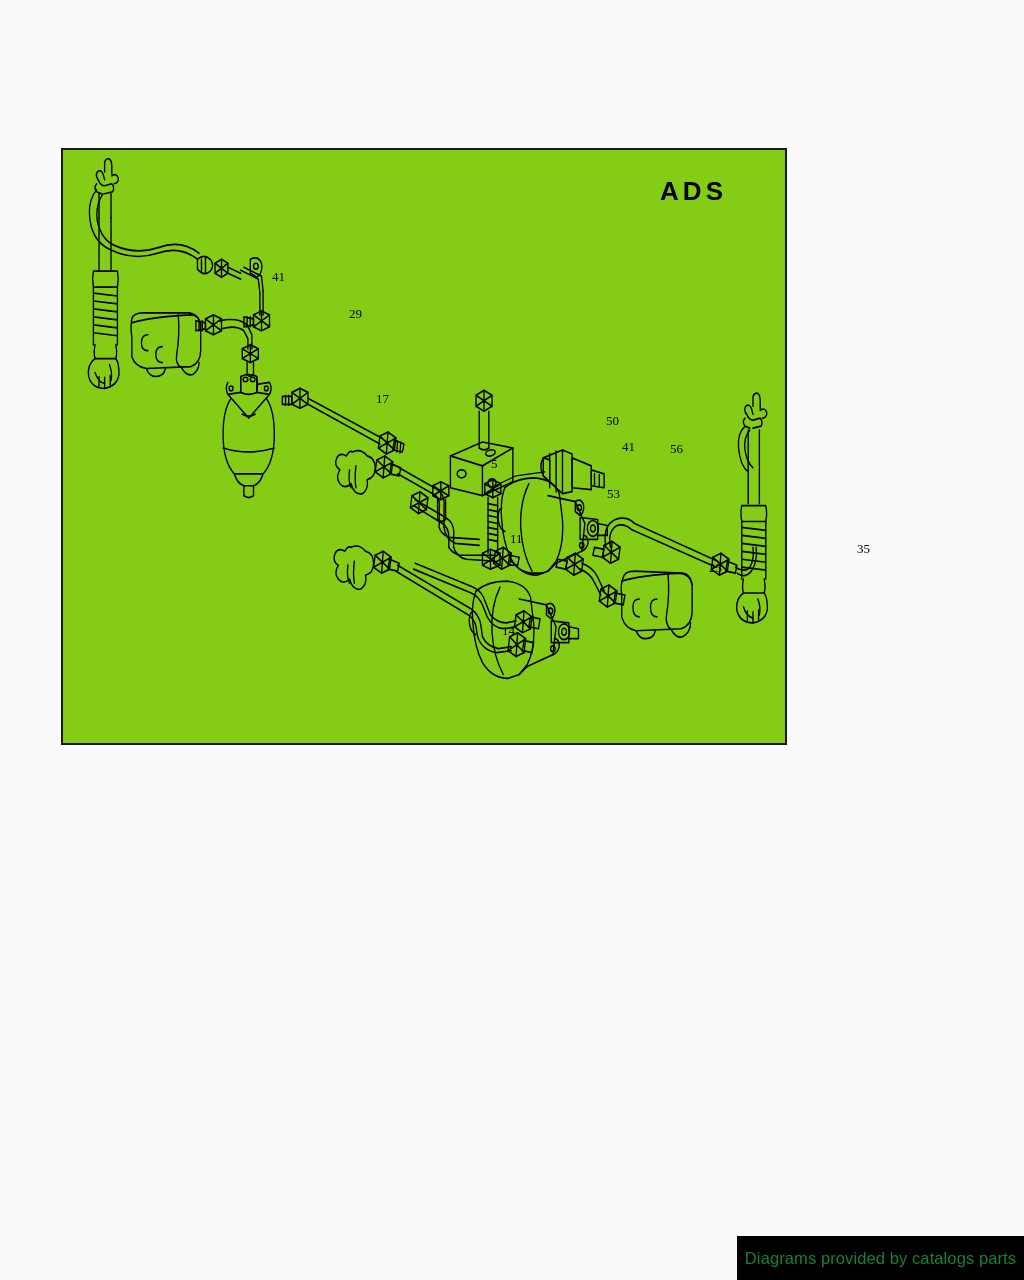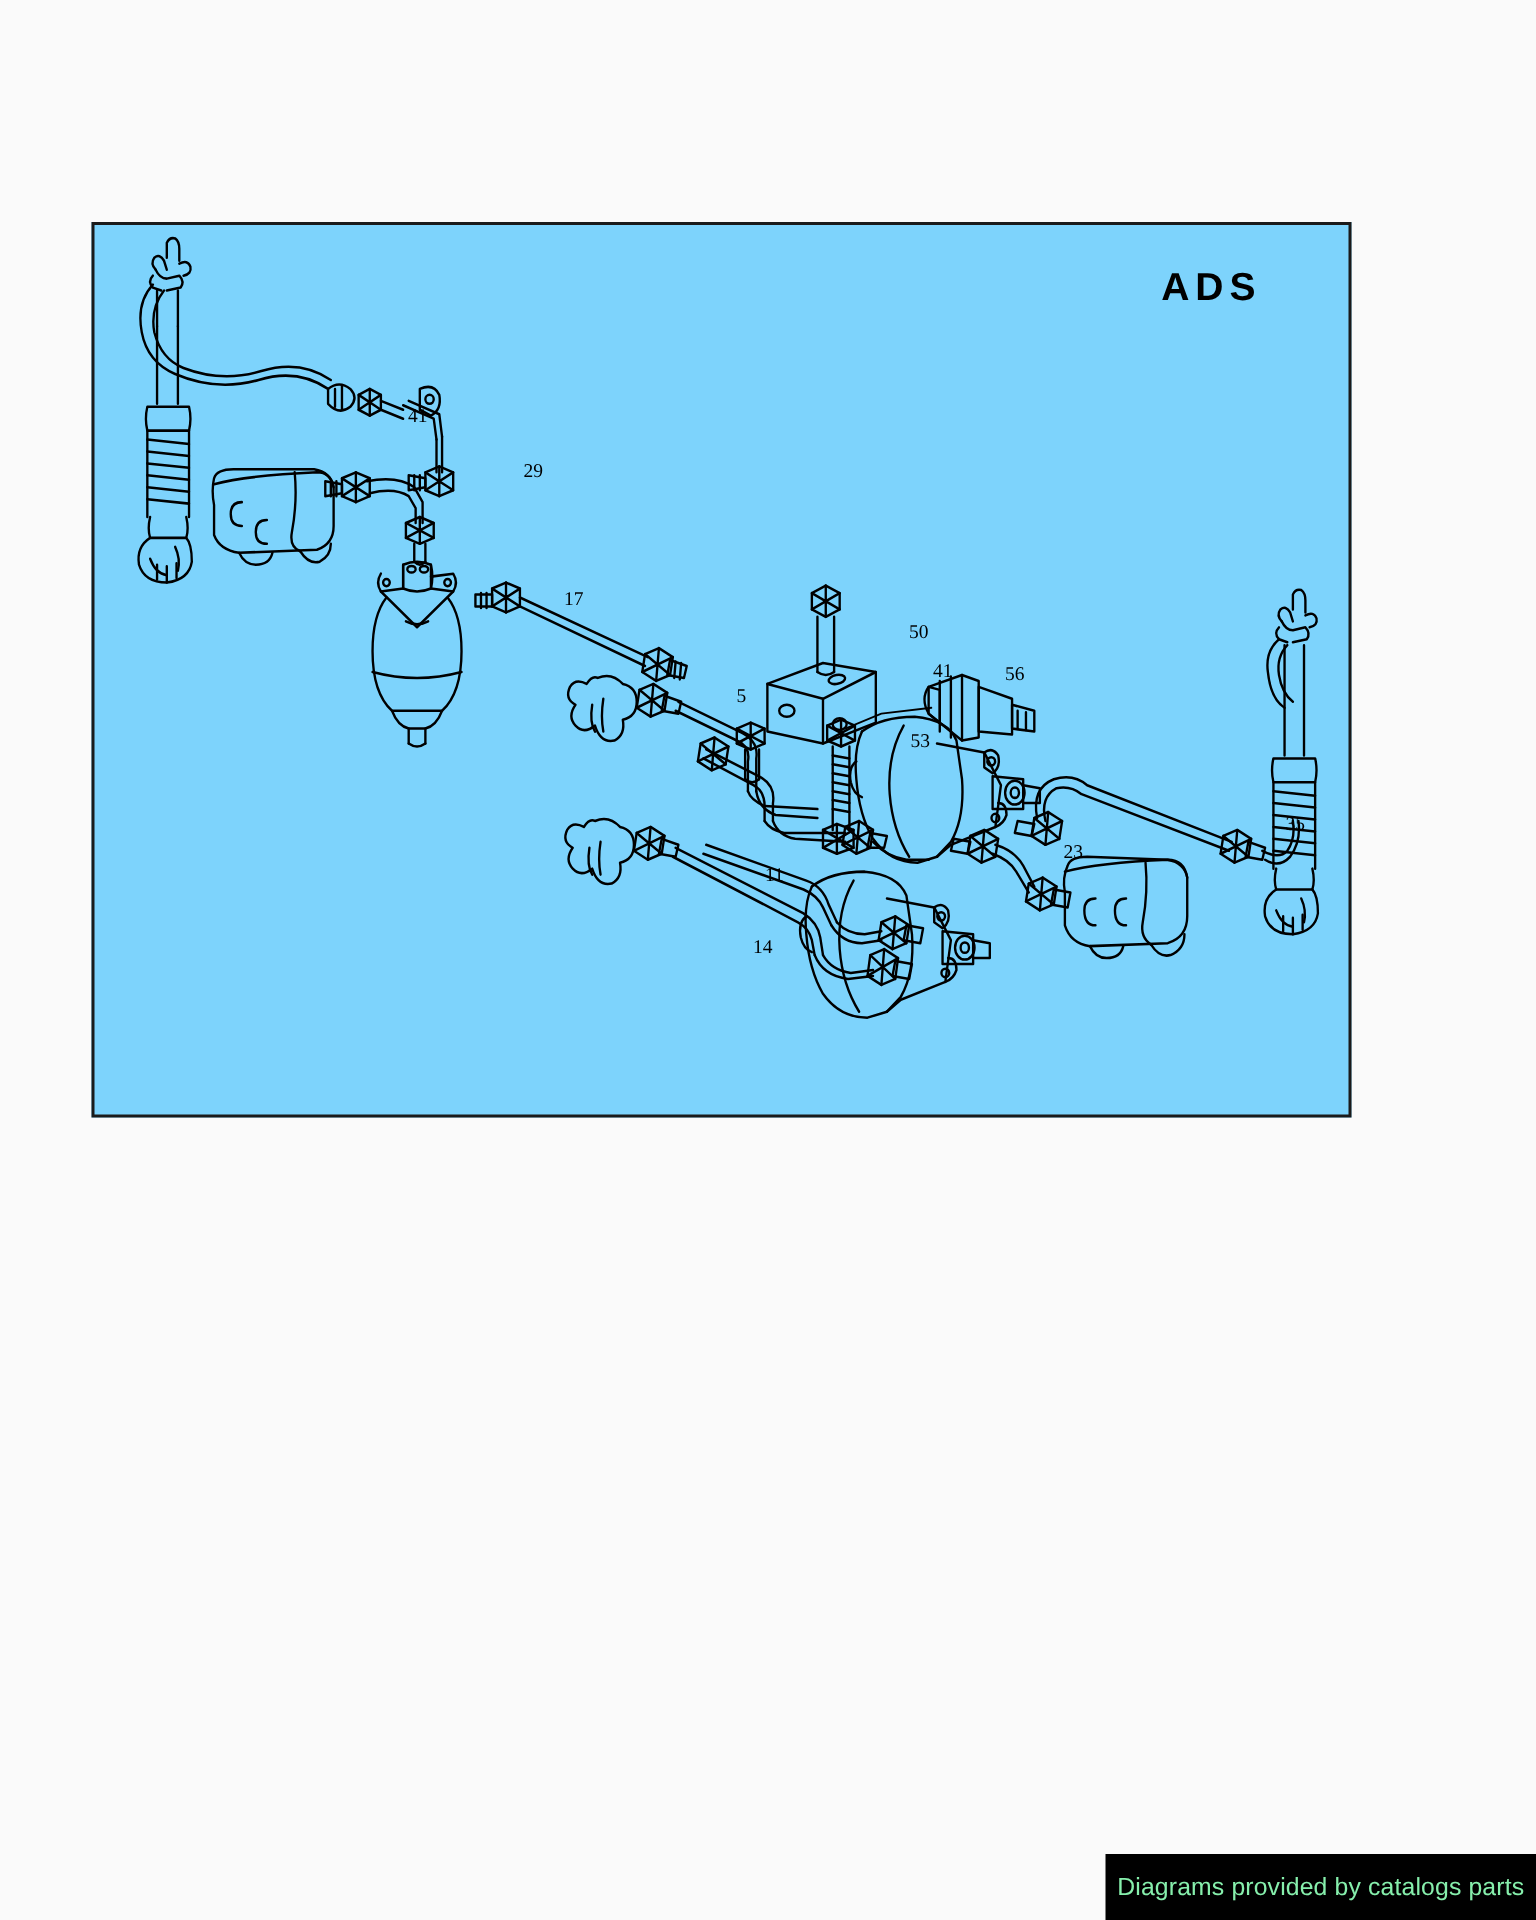--- a/index.html
+++ b/index.html
@@ -20,24 +20,24 @@
     left: 0; top: 0;
     width: 1024px;
     height: 1280px;
     background: #fafafa;
   }
   
   #diagram-frame {
     position: absolute;
     left: 61px;
     top: 148px;
-    width: 840px;
+    width: 726px;
     height: 597px;
     border: 2px solid #1a1a1a;
-    background: #7dd3fc;
+    background: #84cc16;
     box-sizing: border-box;
   }
   #diagram-svg {
     position: absolute;
     left: 0; top: 0;
     width: 100%;
     height: 100%;
     display: block;
   }
   
@@ -53,21 +53,21 @@
     white-space: nowrap;
   }
   
   #footer-bar {
     position: absolute;
     left: 737px;
     top: 1236px;
     width: 287px;
     height: 44px;
     background: #000000;
-    color: #86efac;
+    color: #15803d;
     display: flex;
     align-items: center;
     justify-content: center;
     font-family: "Liberation Sans", "DejaVu Sans", sans-serif;
     font-size: 16.5px;
     letter-spacing: 0.1px;
     box-sizing: border-box;
   }
   
   .callout {
@@ -427,21 +427,21 @@
           <path d="M855,464 L855,474 M862,465 L862,476 M869,463 L869,473"></path>
         </g>
 
       </g>
     </svg>
 
     <div class="callout" style="left:209px; top:120px;">41</div>
     <div class="callout" style="left:250px; top:157px;margin-left:36px;">29</div>
     <div class="callout" style="left:313px; top:242px;">17</div>
     <div class="callout" style="left:428px; top:307px;">5</div>
-    <div class="callout" style="left:447px; top:382px;margin-top:44px;">11</div>
+    <div class="callout" style="left:447px; top:382px;">11</div>
     <div class="callout" style="left:439px; top:474px;text-align:right;">14</div>
     <div class="callout" style="left:543px; top:264px;">50</div>
     <div class="callout" style="left:559px; top:290px;">41</div>
     <div class="callout" style="left:607px; top:292px;text-align:center;">56</div>
     <div class="callout" style="left:544px; top:337px;">53</div>
     <div class="callout" style="left:646px; top:411px;">23</div>
     <div class="callout" style="left:794px; top:392px;">35</div>
 
   </div>
 

